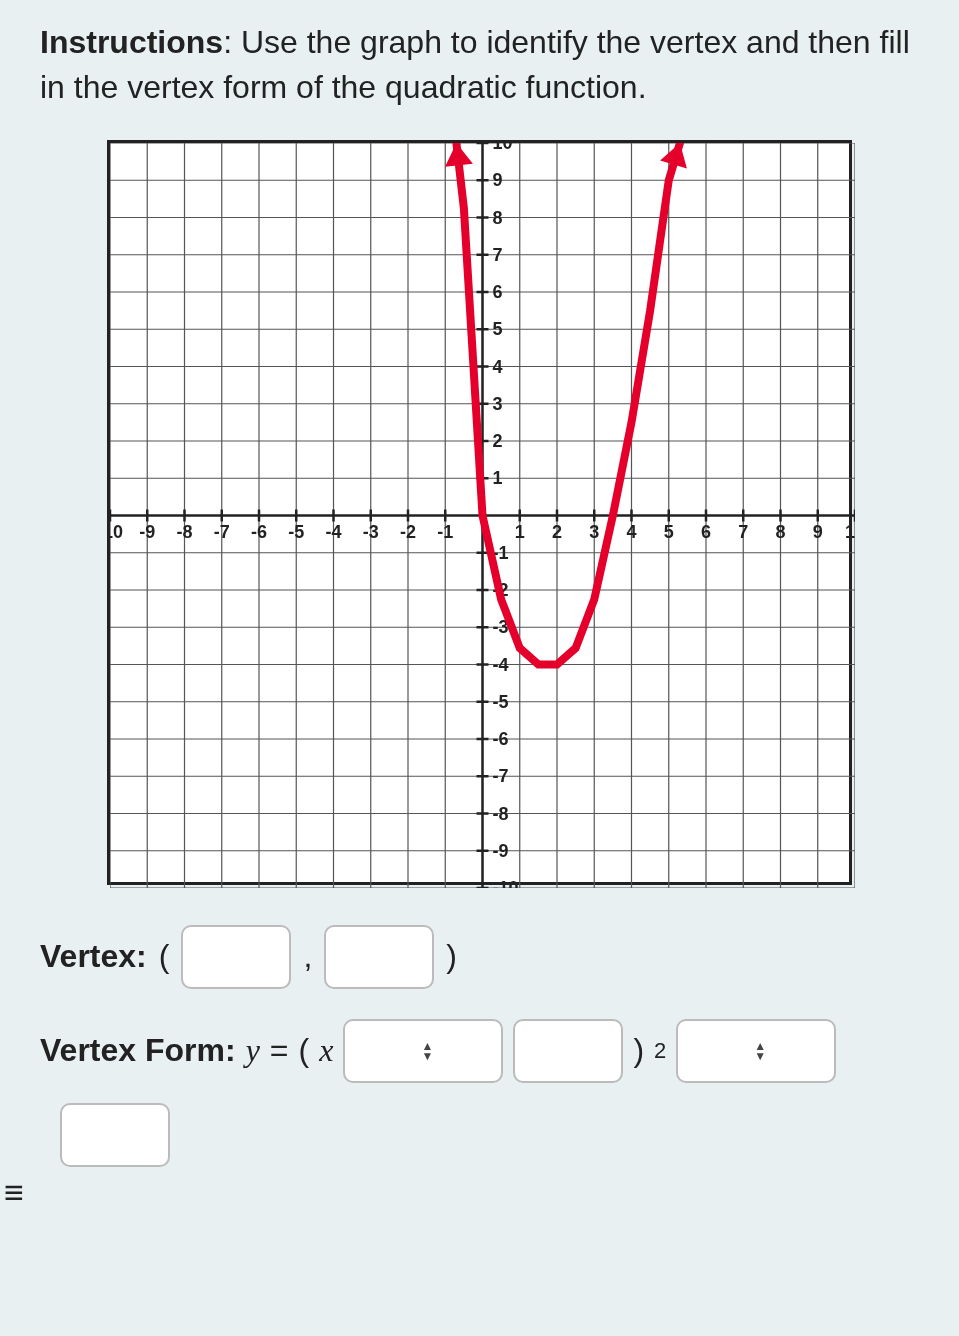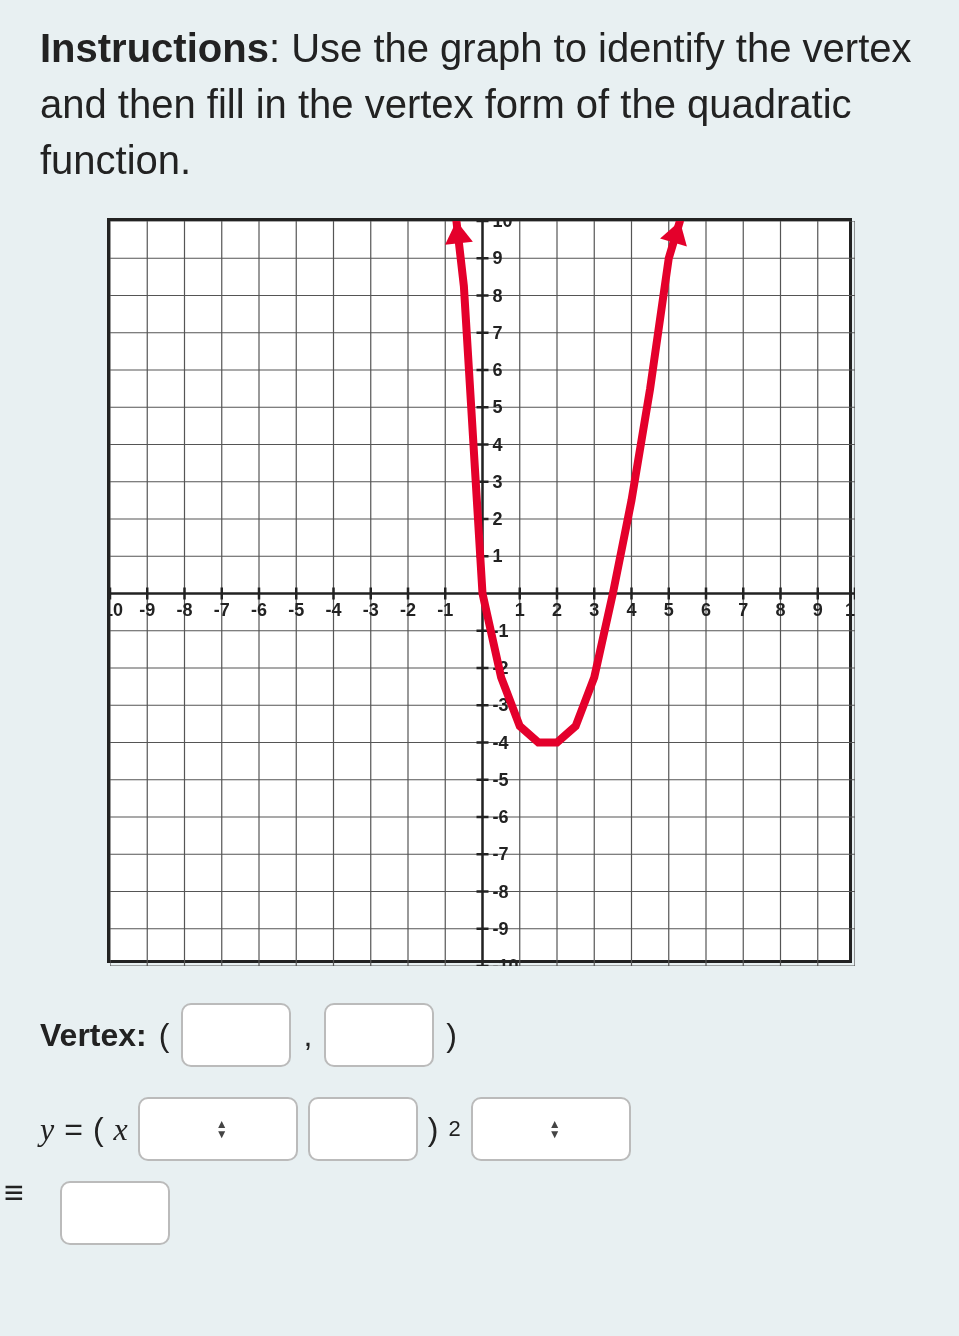--- a/index.html
+++ b/index.html
@@ -6,21 +6,21 @@
   body {
     background: #e8f0f2;
     font-family: Arial, Helvetica, sans-serif;
     width: 959px;
     height: 1336px;
     padding: 20px 40px;
     color: #222;
     position: relative;
   }
   .instructions {
-    font-size: 40px;
+    font-size: 32px;
     line-height: 1.4;
     margin-bottom: 30px;
   }
   .instructions b { font-weight: 700; }
   .graph-wrap {
     width: 745px;
     height: 745px;
     margin: 0 auto 40px auto;
     border: 3px solid #222;
     background: #fff;
@@ -221,20 +221,21 @@
 <div class="answer-row">
   <b>Vertex: </b>
   <span>(</span>
   <span class="input-box"></span>
   <span>,</span>
   <span class="input-box"></span>
   <span>)</span>
 </div>
 
 <div class="answer-row eq-row">
+  <b>Vertex Form: </b>
   <span class="math">y</span>
   <span> = </span>
   <span>(</span>
   <span class="math">x</span>
   <span class="input-box input-wide">
     <span></span>
     <span class="stepper">▲<br>▼</span>
   </span>
   <span class="input-box"></span>
   <span>)</span>

